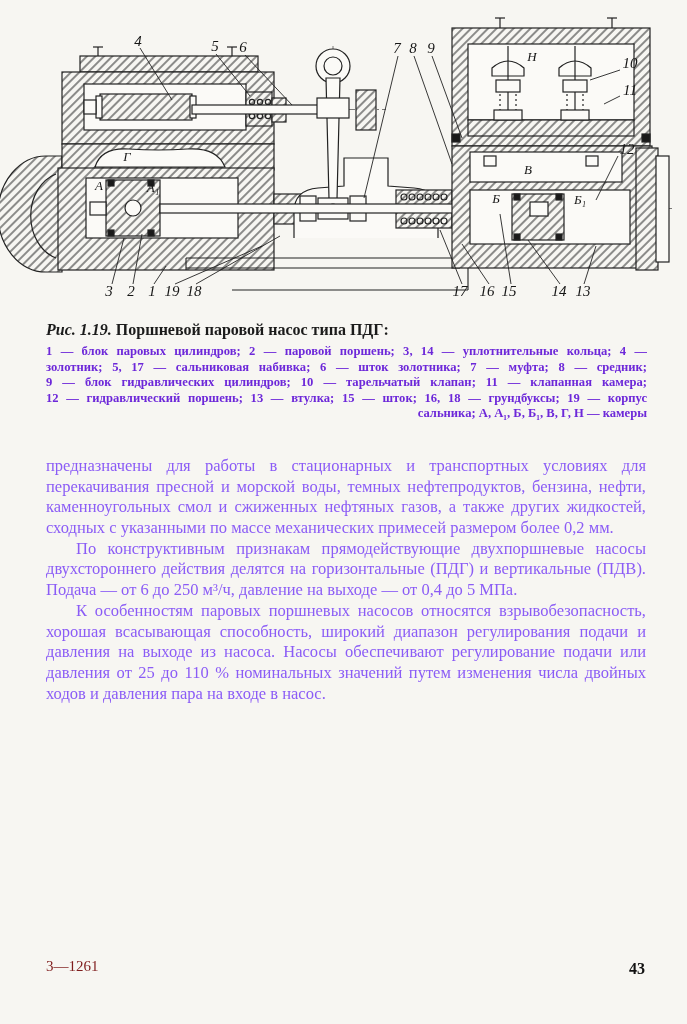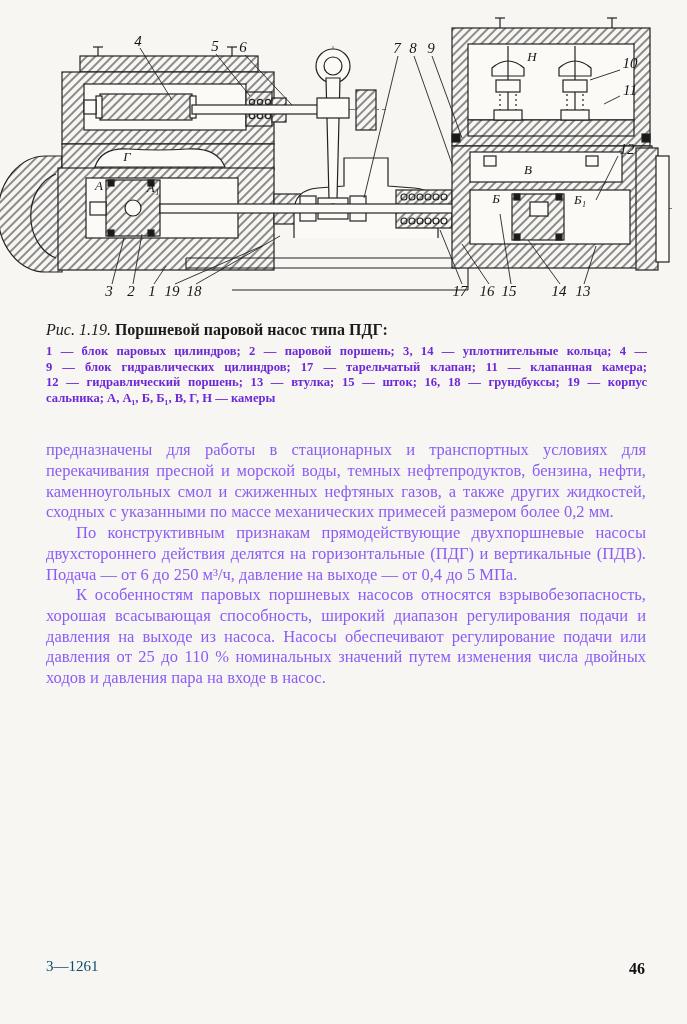--- a/index.html
+++ b/index.html
@@ -5,29 +5,29 @@
   html,body{margin:0;padding:0;}
   body{
     width:687px;height:1024px;overflow:hidden;
     background:#f7f6f2;color:#1b1b1b;
     font-family:"Liberation Serif", serif;
     position:relative;
   }
   .page{position:relative;width:687px;height:1024px;}
   .figure-wrap{padding-top:6px;}
   .caption{padding:8px 40px 0 46px;font-size:16px;line-height:19px;}
-  .caption .cap-label{font-style:italic;font-weight:normal;}
+  .caption .cap-label{font-style:italic;font-weight:bold;}
   .caption .cap-title{font-weight:bold;}
   .legend{padding:5px 40px 0 46px;font-size:12.6px;line-height:15.6px;font-weight:bold;color:#6d28d9;}
-  .legend-line{white-space:nowrap;overflow:hidden;}
+  .legend-line{white-space:nowrap;overflow:hidden;text-align:right;}
   .legend-line.j{text-align:justify;text-align-last:justify;}
   .bodytext{padding:34px 41px 0 46px;font-size:16.5px;line-height:20.7px;text-align:justify;color:#8b5cf6;}
   .bodytext p{margin:0;}
   .bodytext p.ind{text-indent:30px;}
-  .footer-sig{position:absolute;left:46px;top:958px;font-size:15px;color:#0c4a6e;}
+  .footer-sig{position:absolute;left:46px;top:958px;font-size:15px;color:#7f1d1d;}
   .page-num{position:absolute;right:42px;top:960px;font-size:16px;font-weight:bold;color:#111;}
   svg text{font-family:"Liberation Serif", serif;}
   .co{font-style:italic;font-size:15px;fill:#151515;}
   .ch{font-style:italic;font-size:13px;fill:#151515;}
 </style>
 </head>
 <body>
 
 <div class="page">
 
@@ -210,27 +210,28 @@
     </svg>
   </div>
 
   <div class="caption">
     <span class="cap-label">Рис. 1.19.</span>
     <span class="cap-title">Поршневой паровой насос типа ПДГ:</span>
   </div>
 
   <div class="legend">
     <div class="legend-line j">1 — блок паровых цилиндров; 2 — паровой поршень; 3, 14 — уплотнительные кольца; 4 —</div>
-    <div class="legend-line j">9 — блок гидравлических цилиндров; 17 — тарельчатый клапан; 11 — клапанная камера;</div>
+    <div class="legend-line j">золотник; 5, 17 — сальниковая набивка; 6 — шток золотника; 7 — муфта; 8 — средник;</div>
+    <div class="legend-line j">9 — блок гидравлических цилиндров; 10 — тарельчатый клапан; 11 — клапанная камера;</div>
     <div class="legend-line j">12 — гидравлический поршень; 13 — втулка; 15 — шток; 16, 18 — грундбуксы; 19 — корпус</div>
     <div class="legend-line">сальника; А, А₁, Б, Б₁, В, Г, Н — камеры</div>
   </div>
 
   <div class="bodytext">
     <p>предназначены для работы в стационарных и транспортных условиях для перекачивания пресной и морской воды, темных нефтепродуктов, бензина, нефти, каменноугольных смол и сжиженных нефтяных газов, а также других жидкостей, сходных с указанными по массе механических примесей размером более 0,2 мм.</p>
     <p class="ind">По конструктивным признакам прямодействующие двухпоршневые насосы двухстороннего действия делятся на горизонтальные (ПДГ) и вертикальные (ПДВ). Подача — от 6 до 250 м³/ч, давление на выходе — от 0,4 до 5 МПа.</p>
     <p class="ind">К особенностям паровых поршневых насосов относятся взрывобезопасность, хорошая всасывающая способность, широкий диапазон регулирования подачи и давления на выходе из насоса. Насосы обеспечивают регулирование подачи или давления от 25 до 110 % номинальных значений путем изменения числа двойных ходов и давления пара на входе в насос.</p>
   </div>
 
   <div class="footer-sig">3—1261</div>
-  <div class="page-num">46</div>
+  <div class="page-num">43</div>
 
 </div>
 
 </body></html>

